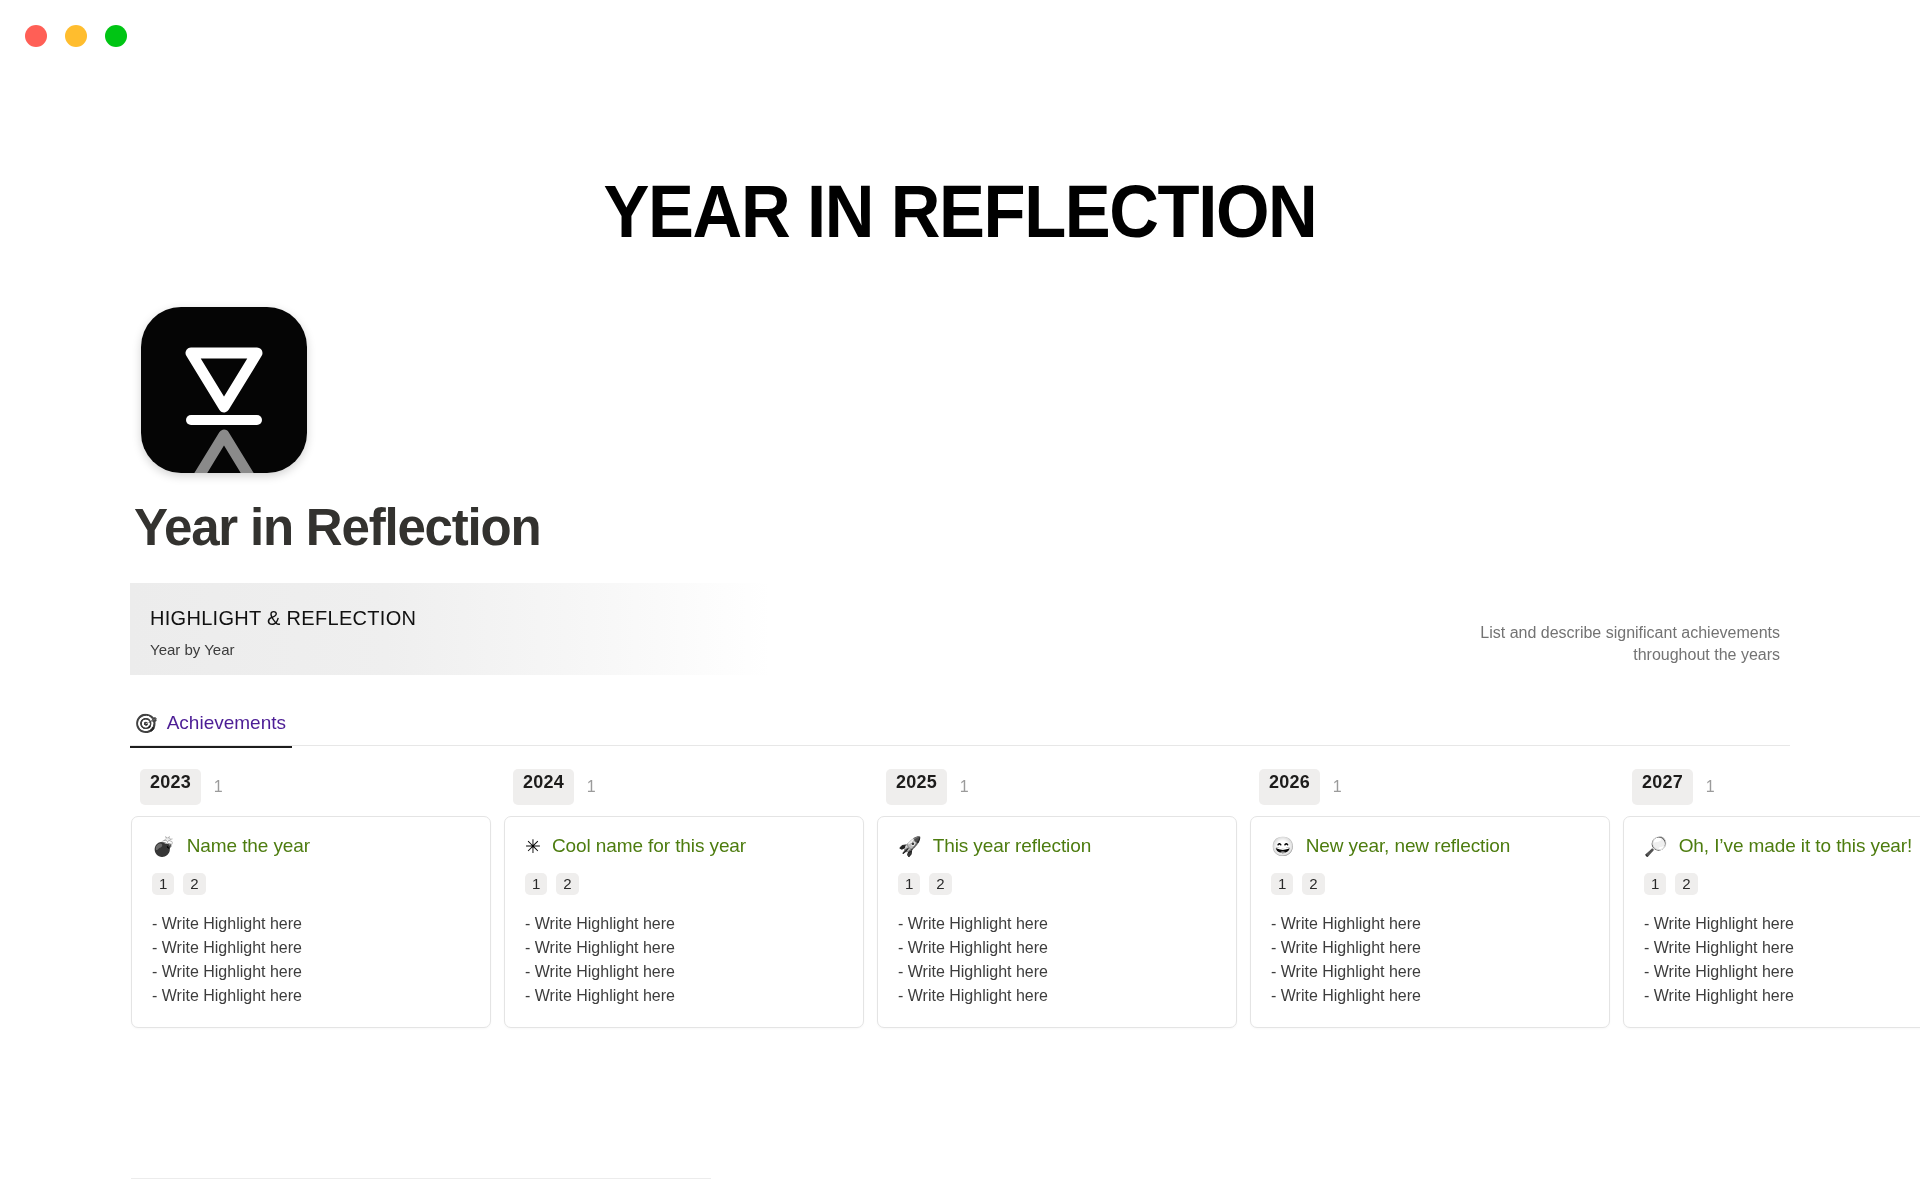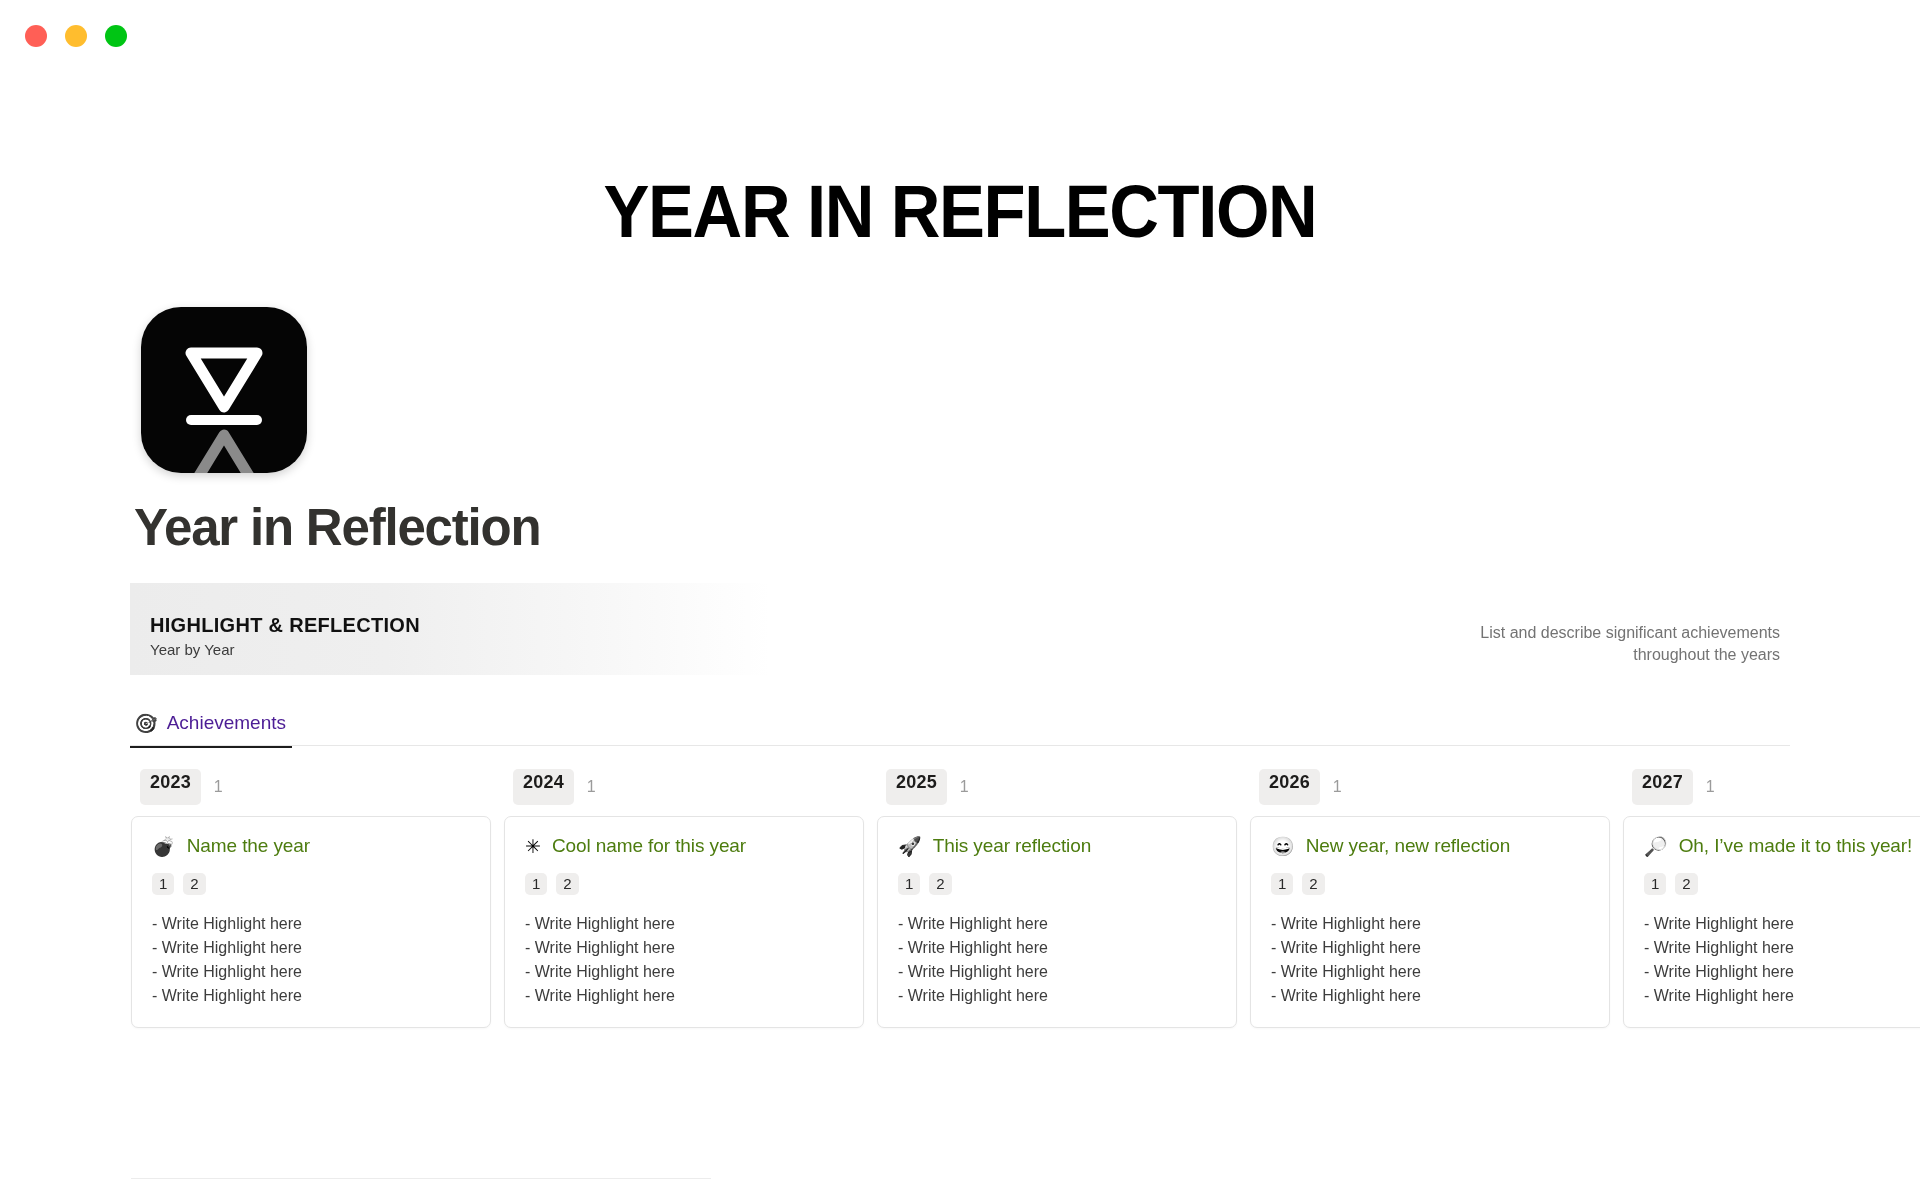--- a/index.html
+++ b/index.html
@@ -49,22 +49,22 @@
     white-space:nowrap;
   }
 
   
   .banner {
     position:absolute; left:130px; top:583px;
     width:640px; height:92px;
     background:linear-gradient(90deg,#ececec 0%,#efefef 40%,#f7f7f7 72%,#ffffff 100%);
   }
   .banner-title {
-    position:absolute; left:20px; top:31px;
-    font-size:20px; font-weight:700;
+    position:absolute; left:20px; top:24px;
+    font-size:20px; font-weight:400;
     letter-spacing:.3px; color:#111;
     white-space:nowrap;
   }
   .banner-sub {
     position:absolute; left:20px; top:58px;
     font-size:15px; color:#3c3c3c; font-weight:400;
     white-space:nowrap;
   }
 
   .banner-note {

